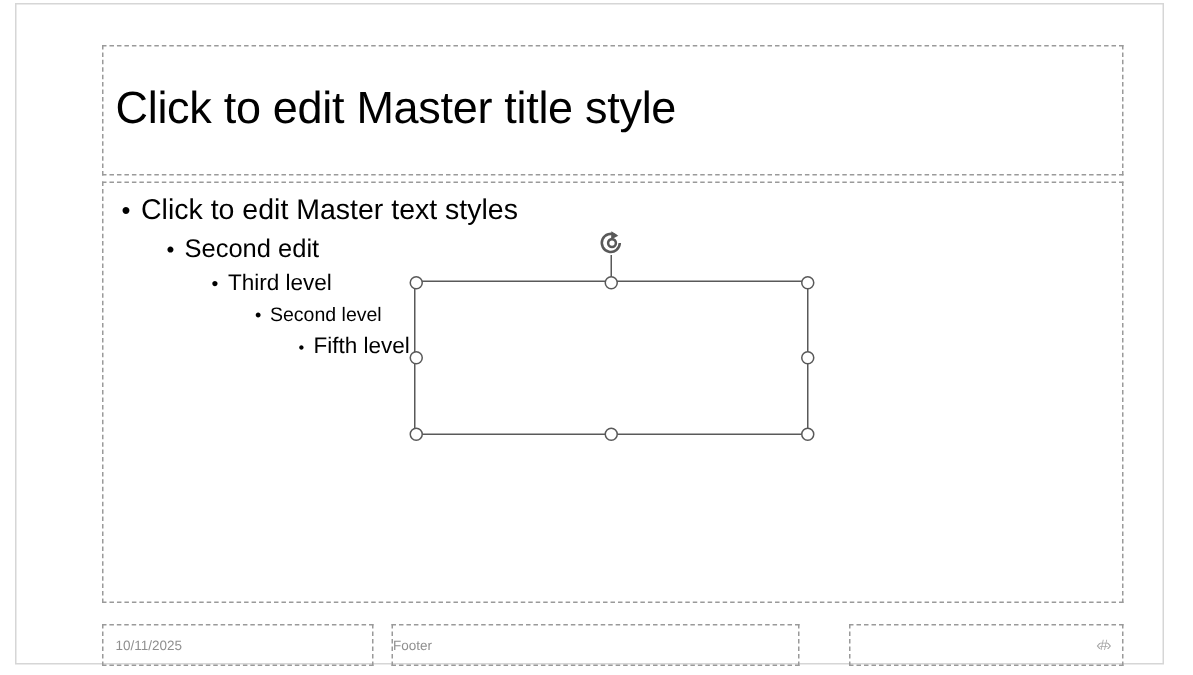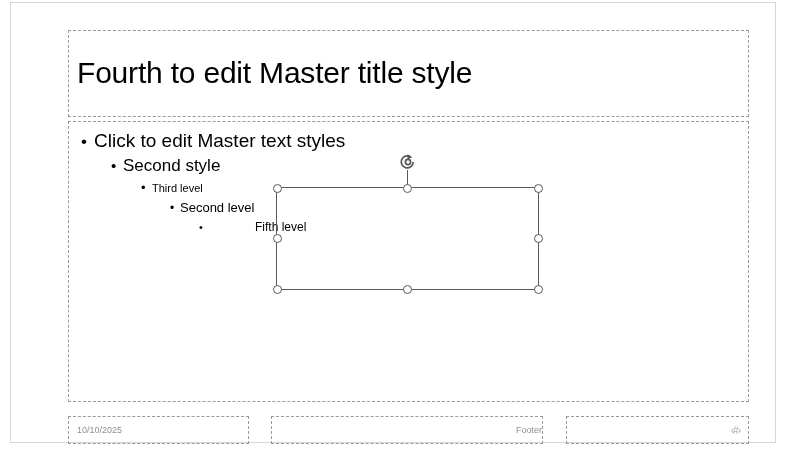--- a/index.html
+++ b/index.html
@@ -79,43 +79,43 @@
   .lvl1 { margin-left: 2px;   margin-top: 0px; }
   .lvl1 .bullet-dot   { font-size: 17px; width: 13px; }
   .lvl1 .bullet-label { font-size: 19px; text-align: right; }
 
   .lvl2 { margin-left: 32px;  margin-top: 4px; }
   .lvl2 .bullet-dot   { font-size: 15px; width: 12px; }
   .lvl2 .bullet-label { font-size: 17px; }
 
   .lvl3 { margin-left: 62px;  margin-top: 4px; }
   .lvl3 .bullet-dot   { font-size: 13px; width: 11px; }
-  .lvl3 .bullet-label { font-size: 11px; }
+  .lvl3 .bullet-label { font-size: 15px; }
 
   .lvl4 { margin-left: 91px;  margin-top: 5px; }
   .lvl4 .bullet-dot   { font-size: 12px; width: 10px; }
   .lvl4 .bullet-label { font-size: 13px; }
 
   .lvl5 { margin-left: 120px; margin-top: 5px; }
   .lvl5 .bullet-dot   { font-size: 11px; width: 10px; }
-  .lvl5 .bullet-label { font-size: 12px; margin-left: 46px; }
+  .lvl5 .bullet-label { font-size: 15px; }
 
   
   .footer-ph {
     position: absolute;
     top: 413px;
     height: 28px;
     border: 1px dashed #9a9a9a;
     display: flex;
     align-items: center;
     color: #8f8f8f;
     font-size: 9px;
   }
   .date-ph   { left: 57px;  width: 181px; padding-left: 8px; justify-content: flex-start; }
-  .center-ph { left: 260px; width: 272px; justify-content: flex-end; }
+  .center-ph { left: 250px; width: 272px; justify-content: flex-start; }
   .number-ph { left: 555px; width: 183px; justify-content: flex-end; padding-right: 8px; }
 
   
   .sel-shape {
     position: absolute;
     left: 265px;
     top: 184px;
     width: 263px;
     height: 103px;
     border: 1px solid #595959;
@@ -160,33 +160,33 @@
   }
   .rotate-handle svg { display: block; }
 </style>
 </head>
 <body>
 
 <div id="slide-canvas">
   <div class="slide-frame">
 
     <div class="placeholder title-ph">
-      <span class="title-text">Fourth to edit Master title style</span>
+      <span class="title-text">Click to edit Master title style</span>
     </div>
 
     <div class="placeholder body-ph">
 
       <div class="bullet-row lvl1">
         <span class="bullet-dot">•</span>
         <span class="bullet-label">Click to edit Master text styles</span>
       </div>
 
       <div class="bullet-row lvl2">
         <span class="bullet-dot">•</span>
-        <span class="bullet-label">Second style</span>
+        <span class="bullet-label">Second edit</span>
       </div>
 
       <div class="bullet-row lvl3">
         <span class="bullet-dot">•</span>
         <span class="bullet-label">Third level</span>
       </div>
 
       <div class="bullet-row lvl4">
         <span class="bullet-dot">•</span>
         <span class="bullet-label">Second level</span>
@@ -214,21 +214,21 @@
       <div class="handle h-n"></div>
       <div class="handle h-ne"></div>
       <div class="handle h-w"></div>
       <div class="handle h-e"></div>
       <div class="handle h-sw"></div>
       <div class="handle h-s"></div>
       <div class="handle h-se"></div>
     </div>
 
     <div class="footer-ph date-ph">
-      <span>10/10/2025</span>
+      <span>10/11/2025</span>
     </div>
 
     <div class="footer-ph center-ph">
       <span>Footer</span>
     </div>
 
     <div class="footer-ph number-ph">
       <span style="color:#a8a8a8;font-size:10px;letter-spacing:-1px;">‹#›</span>
     </div>
 

